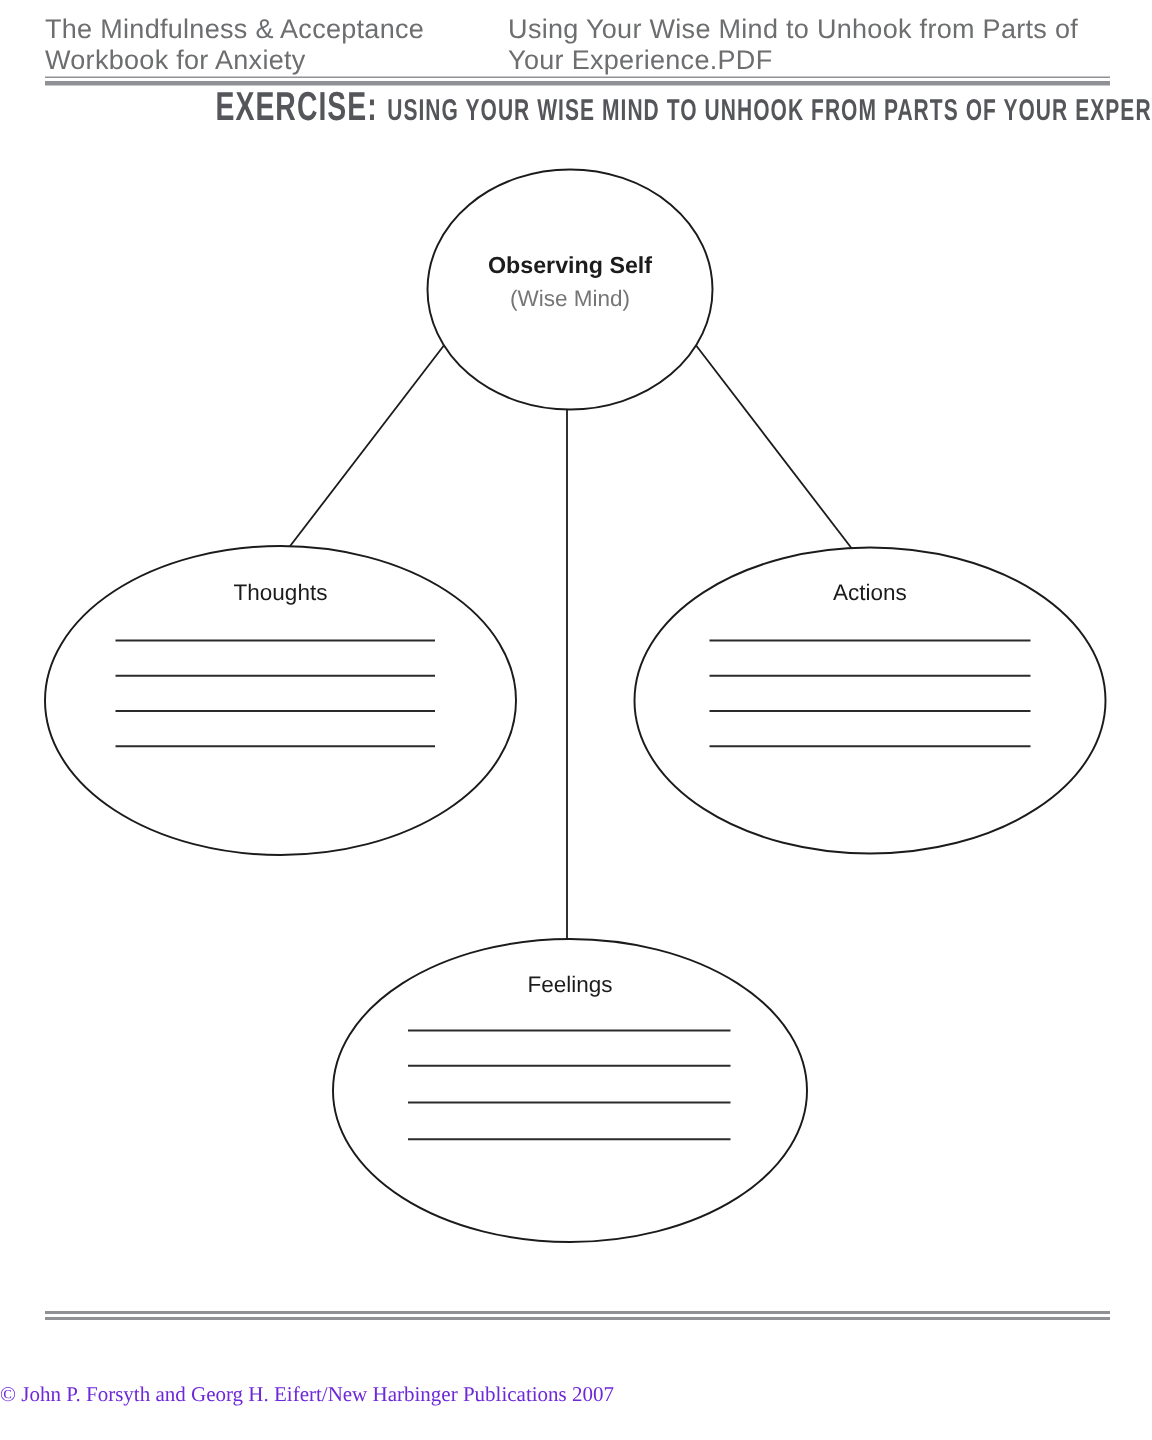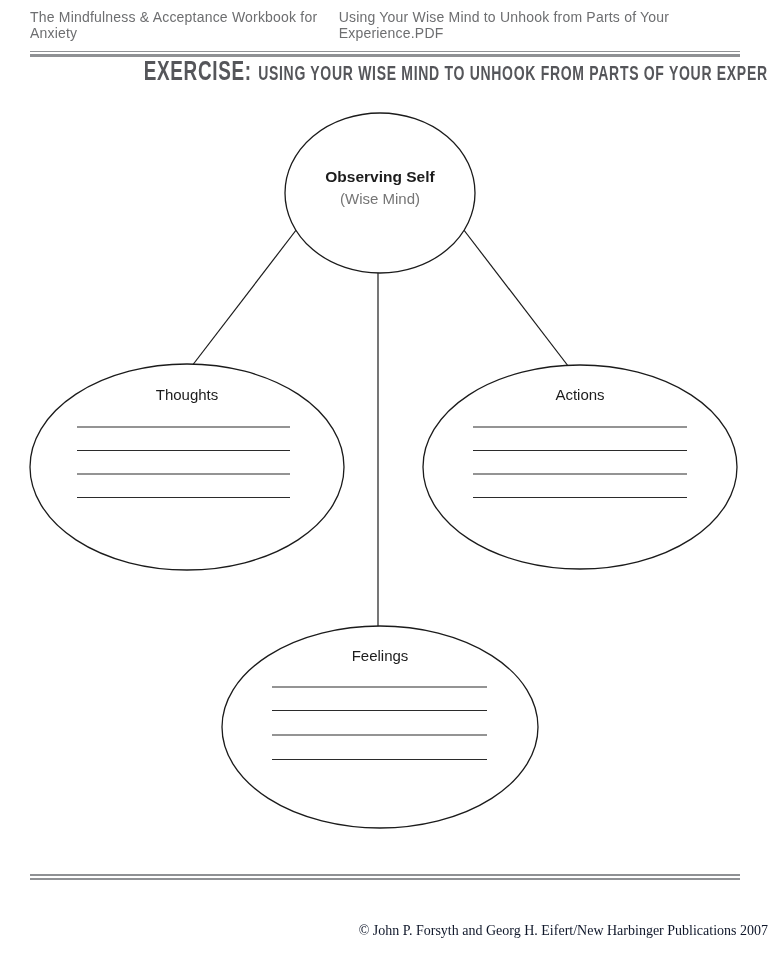--- a/index.html
+++ b/index.html
@@ -10,21 +10,21 @@
     font-family: "Liberation Sans", sans-serif;
     overflow: hidden;
   }
 
   
   .page-header {
     position: absolute;
     top: 9px; left: 30px; right: 28px;
     display: flex;
     justify-content: space-between;
-    font-size: 14px;
+    font-size: 18px;
     color: #6d6e70;
     letter-spacing: 0.2px;
   }
 
   
   .double-rule {
     position: absolute;
     left: 30px; width: 710px;
   }
   .header-rule {
@@ -71,24 +71,24 @@
     font-size: 15px;
     fill: #1c1c1c;
   }
   .diagram .node-title-bold { font-weight: bold; font-size: 15.5px; }
   .diagram .node-subtitle   { fill: #757575; }
 
   
   .footer-copy {
     position: absolute;
     top: 923px; left: 0; width: 768px;
-    text-align: right;
+    text-align: left;
     font-family: "Liberation Serif", serif;
     font-size: 14px;
-    color: #0f172a;
+    color: #6d28d9;
   }
 </style>
 </head>
 <body>
 
 <div class="page-header">
   <span>The Mindfulness &amp; Acceptance Workbook for Anxiety</span>
   <span>Using Your Wise Mind to Unhook from Parts of Your Experience.PDF</span>
 </div>
 

